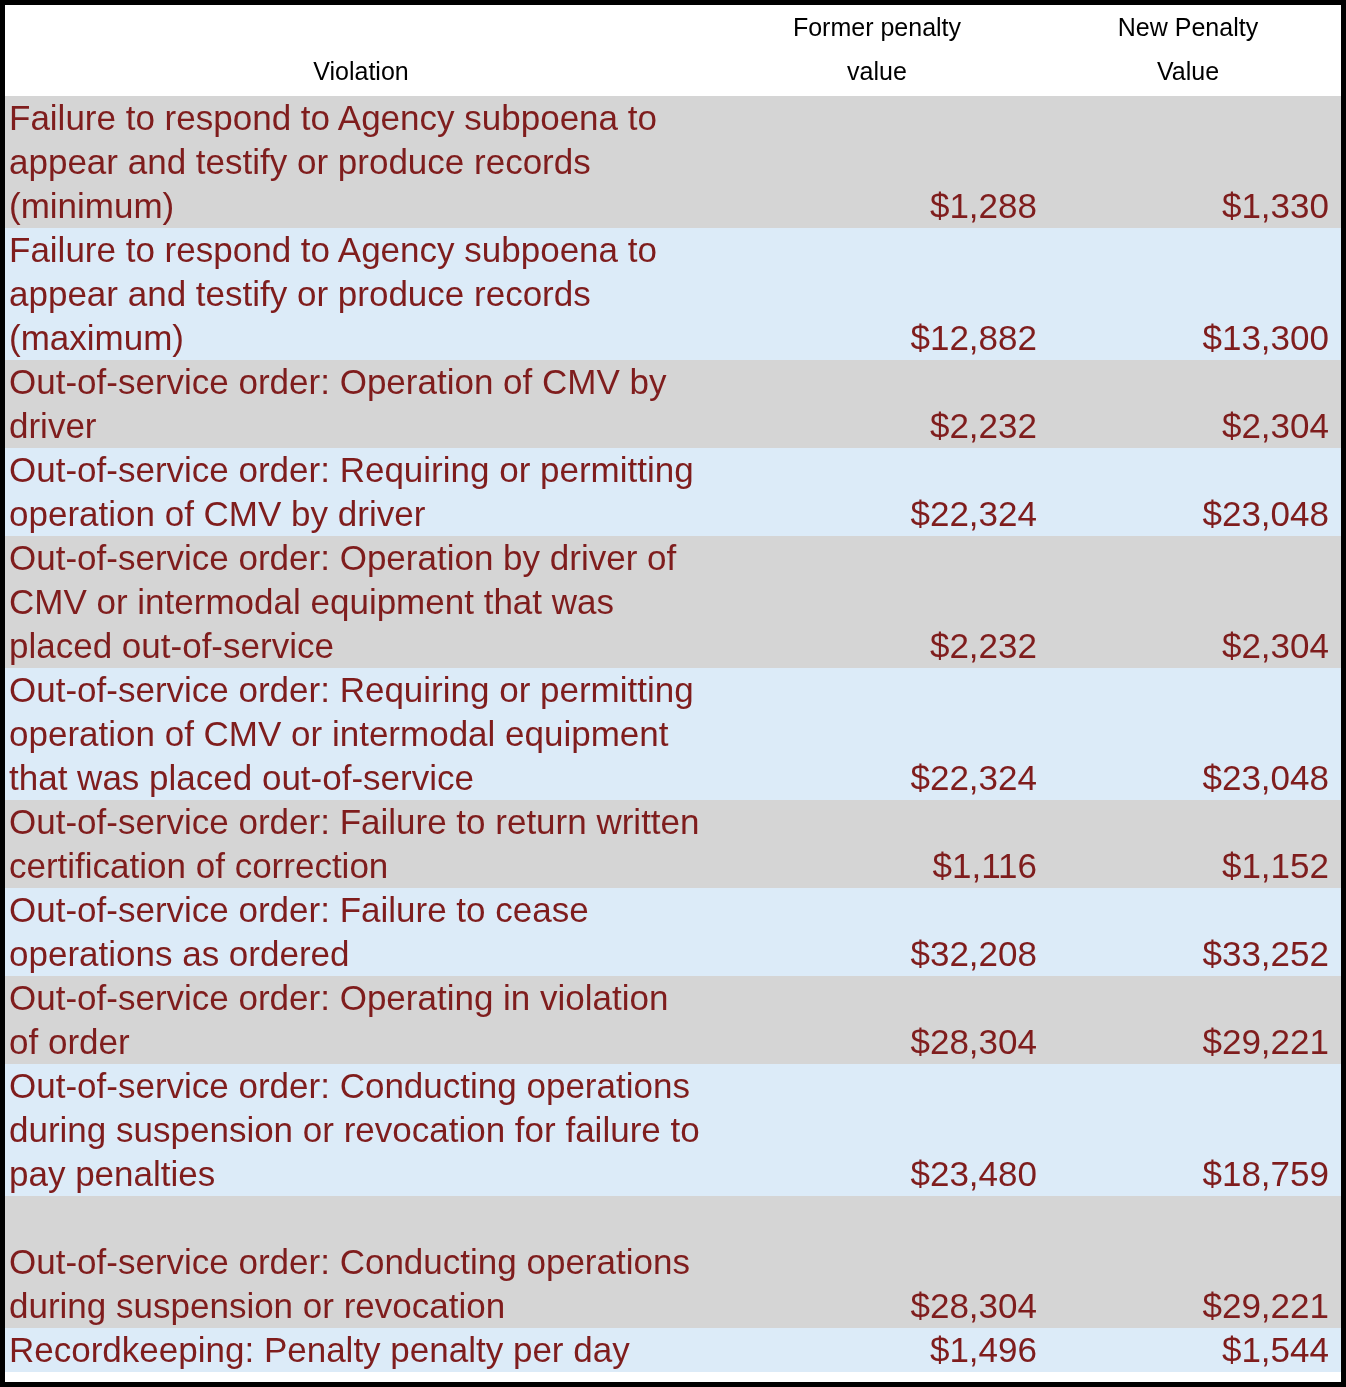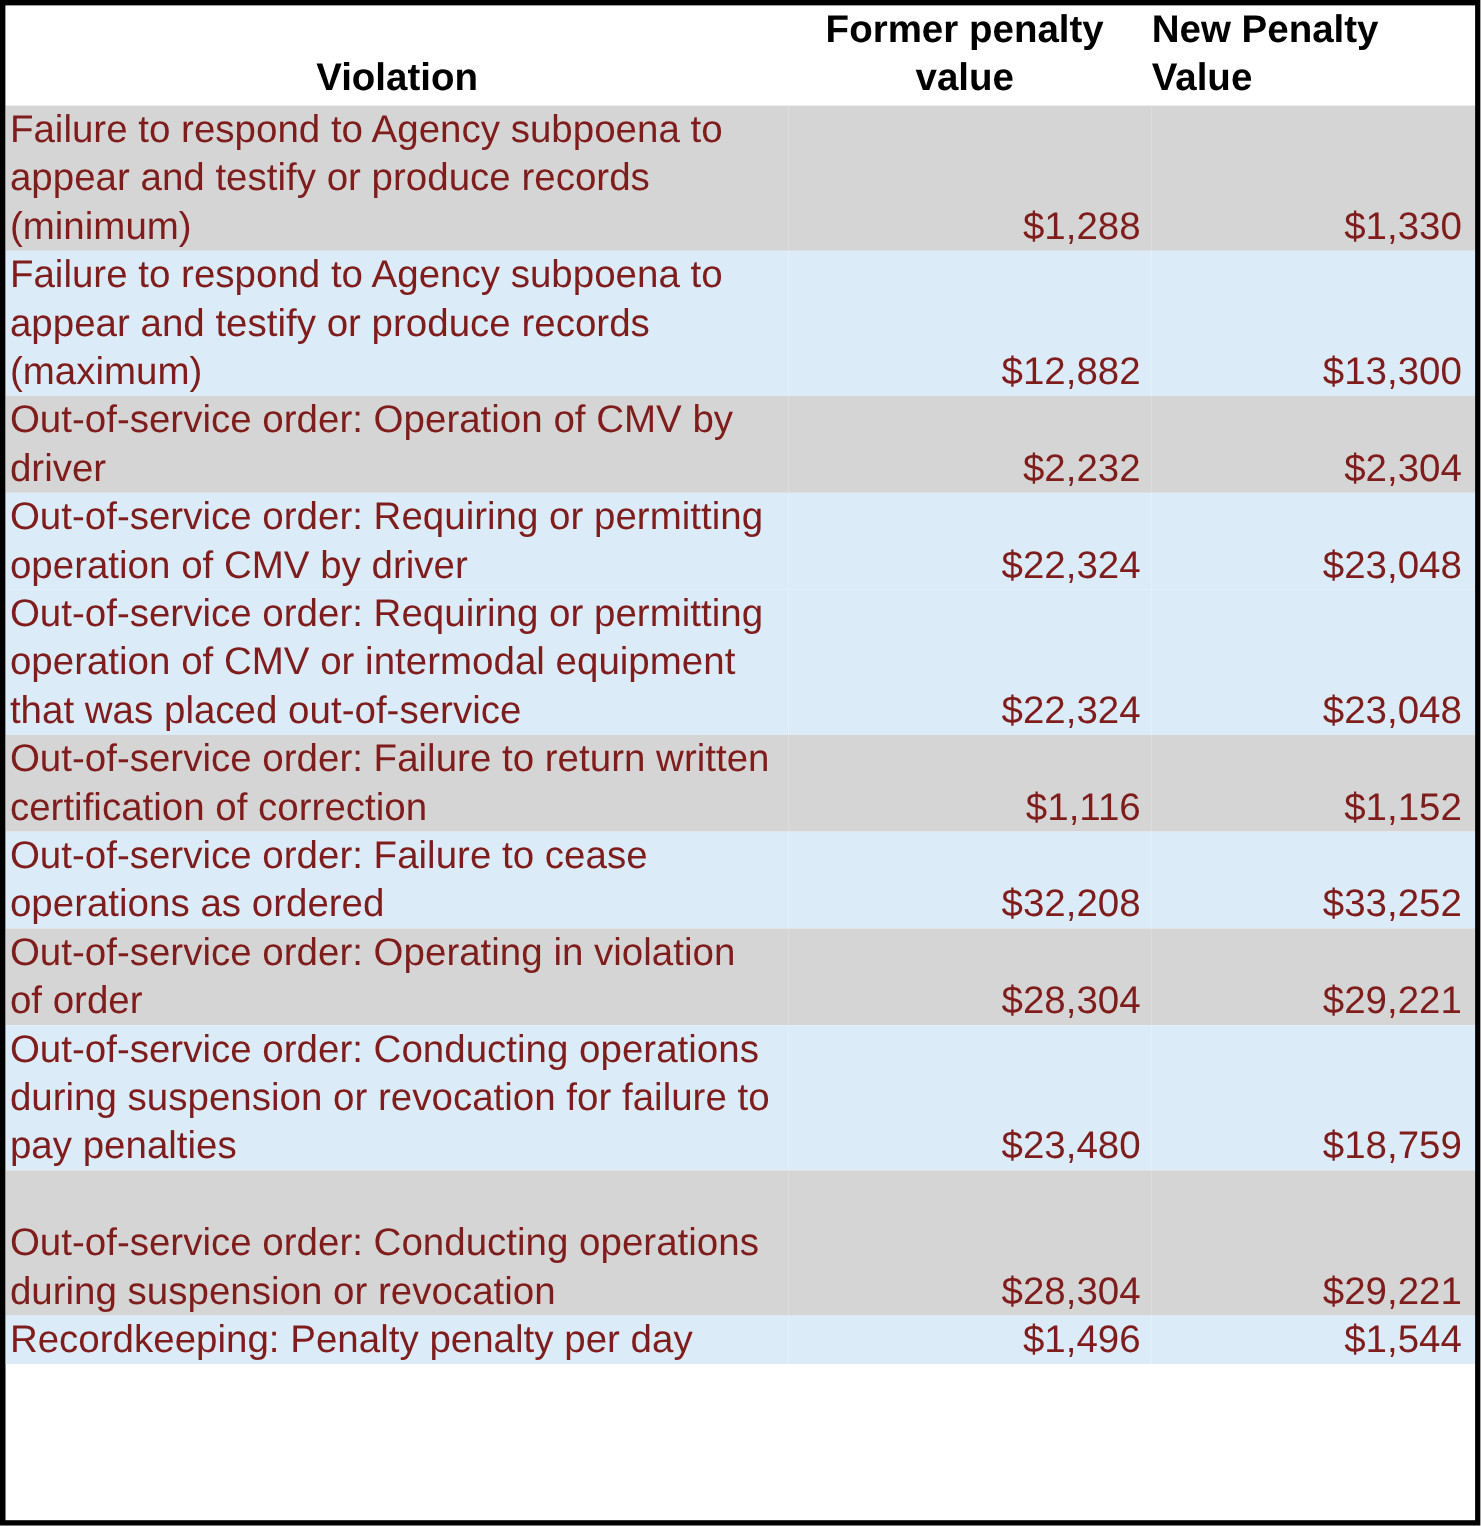--- a/index.html
+++ b/index.html
@@ -31,38 +31,38 @@
     table-layout: fixed;
   }
 
   col.col-violation { width: 712px; }
   col.col-former    { width: 330px; }
   col.col-new       { width: 294px; }
 
   thead th {
     background: #ffffff;
     color: #000000;
-    font-weight: bold;
-    font-size: 35px;
+    font-weight: normal;
+    font-size: 25px;
     line-height: 44px;
     padding: 0;
     vertical-align: bottom;
     border: none;
   }
 
   .hdr-violation {
     padding-bottom: 3px;
   }
   .hdr-former {
     text-align: center;
     padding-right: 10px;
     padding-bottom: 3px;
   }
   .hdr-new {
-    text-align: left;
+    text-align: center;
     padding-right: 12px;
     padding-bottom: 3px;
   }
   .hdr-spacer { height: 44px; }
 
   tbody tr.row-gray  { background: #d5d5d5; }
   tbody tr.row-blue  { background: #dcebf8; }
 
   tbody td {
     color: #7f1d1d;
@@ -136,20 +136,27 @@
 driver</td>
           <td class="cell-former">$2,232</td>
           <td class="cell-new">$2,304</td>
         </tr>
         <tr class="row-blue">
           <td class="cell-violation">Out-of-service order: Requiring or permitting
 operation of CMV by driver</td>
           <td class="cell-former">$22,324</td>
           <td class="cell-new">$23,048</td>
         </tr>
+        <tr class="row-gray">
+          <td class="cell-violation">Out-of-service order: Operation by driver of
+CMV or intermodal equipment that was
+placed out-of-service</td>
+          <td class="cell-former">$2,232</td>
+          <td class="cell-new">$2,304</td>
+        </tr>
         <tr class="row-blue">
           <td class="cell-violation">Out-of-service order: Requiring or permitting
 operation of CMV or intermodal equipment
 that was placed out-of-service</td>
           <td class="cell-former">$22,324</td>
           <td class="cell-new">$23,048</td>
         </tr>
         <tr class="row-gray">
           <td class="cell-violation">Out-of-service order: Failure to return written
 certification of correction</td>

